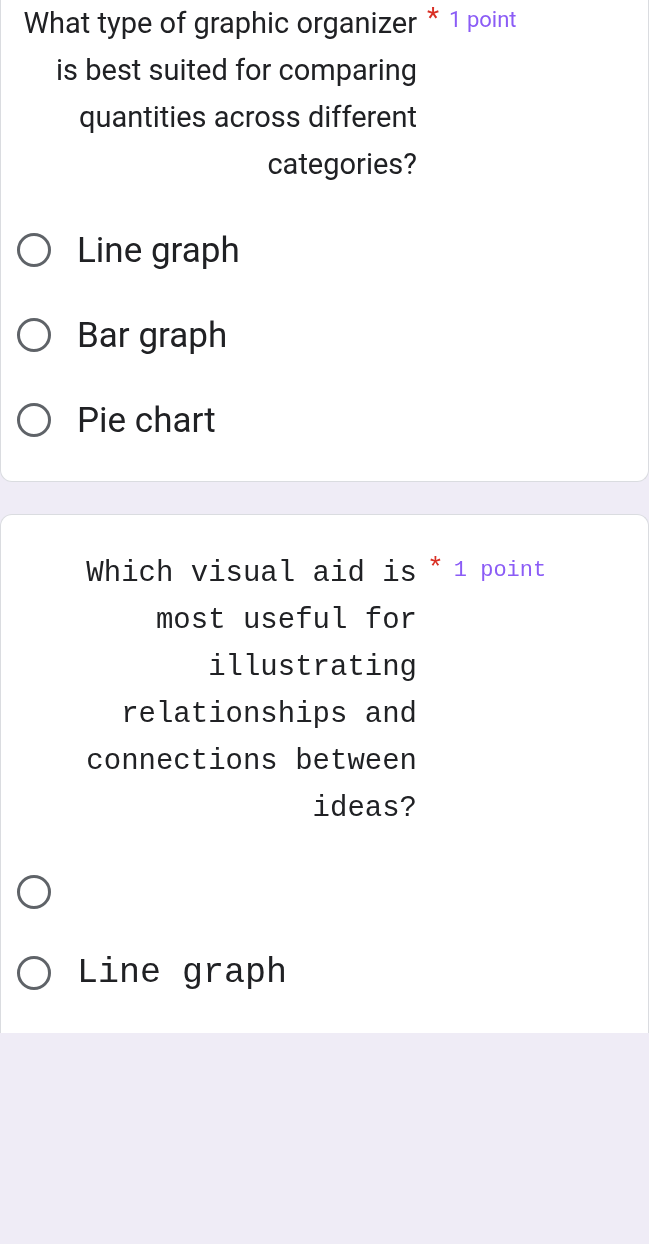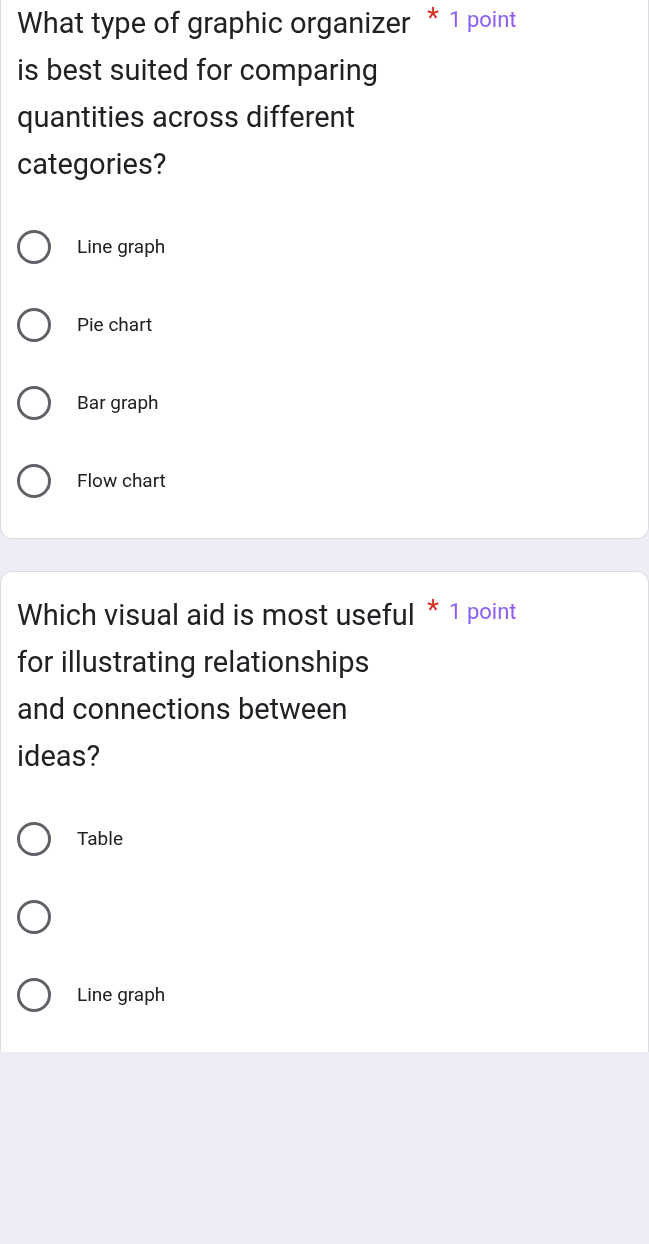--- a/index.html
+++ b/index.html
@@ -8,32 +8,34 @@
     background: #efecf6;
     width: 649px;
     height: 1244px;
     overflow: hidden;
   }
   .card {
     background: #fff;
     border: 1px solid #dadce0;
     border-radius: 12px;
     padding: 0 16px 40px 16px;
+    text-align: right;
   }
   .card.first {
     border-top: none;
     border-top-left-radius: 0;
     border-top-right-radius: 0;
     margin-bottom: 32px;
   }
   .card.second {
     border-bottom: none;
     border-bottom-left-radius: 0;
     border-bottom-right-radius: 0;
-    padding-top: 20px;
+    padding-top: 36px;
+    font-family: Liberation Mono, monospace;
   }
   .question-header {
     display: flex;
     align-items: flex-start;
     gap: 10px;
     margin-bottom: 42px;
   }
   .question-text {
     color: #202124;
     font-size: 29px;
@@ -71,21 +73,21 @@
   }
   .radio {
     width: 34px;
     height: 34px;
     border: 3px solid #5f6368;
     border-radius: 50%;
     flex-shrink: 0;
   }
   .option-label {
     color: #202124;
-    font-size: 19px;
+    font-size: 35px;
     font-weight: 400;
   }
 </style>
 </head>
 <body>
 
 <div class="card first">
   <div class="question-header">
     <div class="question-text">What type of graphic organizer is best suited for comparing quantities across different categories?</div>
     <div class="req-points">
@@ -93,47 +95,39 @@
       <span class="points">1 point</span>
     </div>
   </div>
   <div class="options">
     <div class="option">
       <div class="radio"></div>
       <span class="option-label">Line graph</span>
     </div>
     <div class="option">
       <div class="radio"></div>
-      <span class="option-label">Pie chart</span>
-    </div>
-    <div class="option">
-      <div class="radio"></div>
       <span class="option-label">Bar graph</span>
     </div>
     <div class="option">
       <div class="radio"></div>
-      <span class="option-label">Flow chart</span>
+      <span class="option-label">Pie chart</span>
     </div>
   </div>
 </div>
 
 <div class="card second">
   <div class="question-header">
     <div class="question-text">Which visual aid is most useful for illustrating relationships and connections between ideas?</div>
     <div class="req-points">
       <span class="required">*</span>
       <span class="points">1 point</span>
     </div>
   </div>
   <div class="options">
     <div class="option">
       <div class="radio"></div>
-      <span class="option-label">Table</span>
-    </div>
-    <div class="option">
-      <div class="radio"></div>
     </div>
     <div class="option">
       <div class="radio"></div>
       <span class="option-label">Line graph</span>
     </div>
   </div>
 </div>
 
 </body></html>

